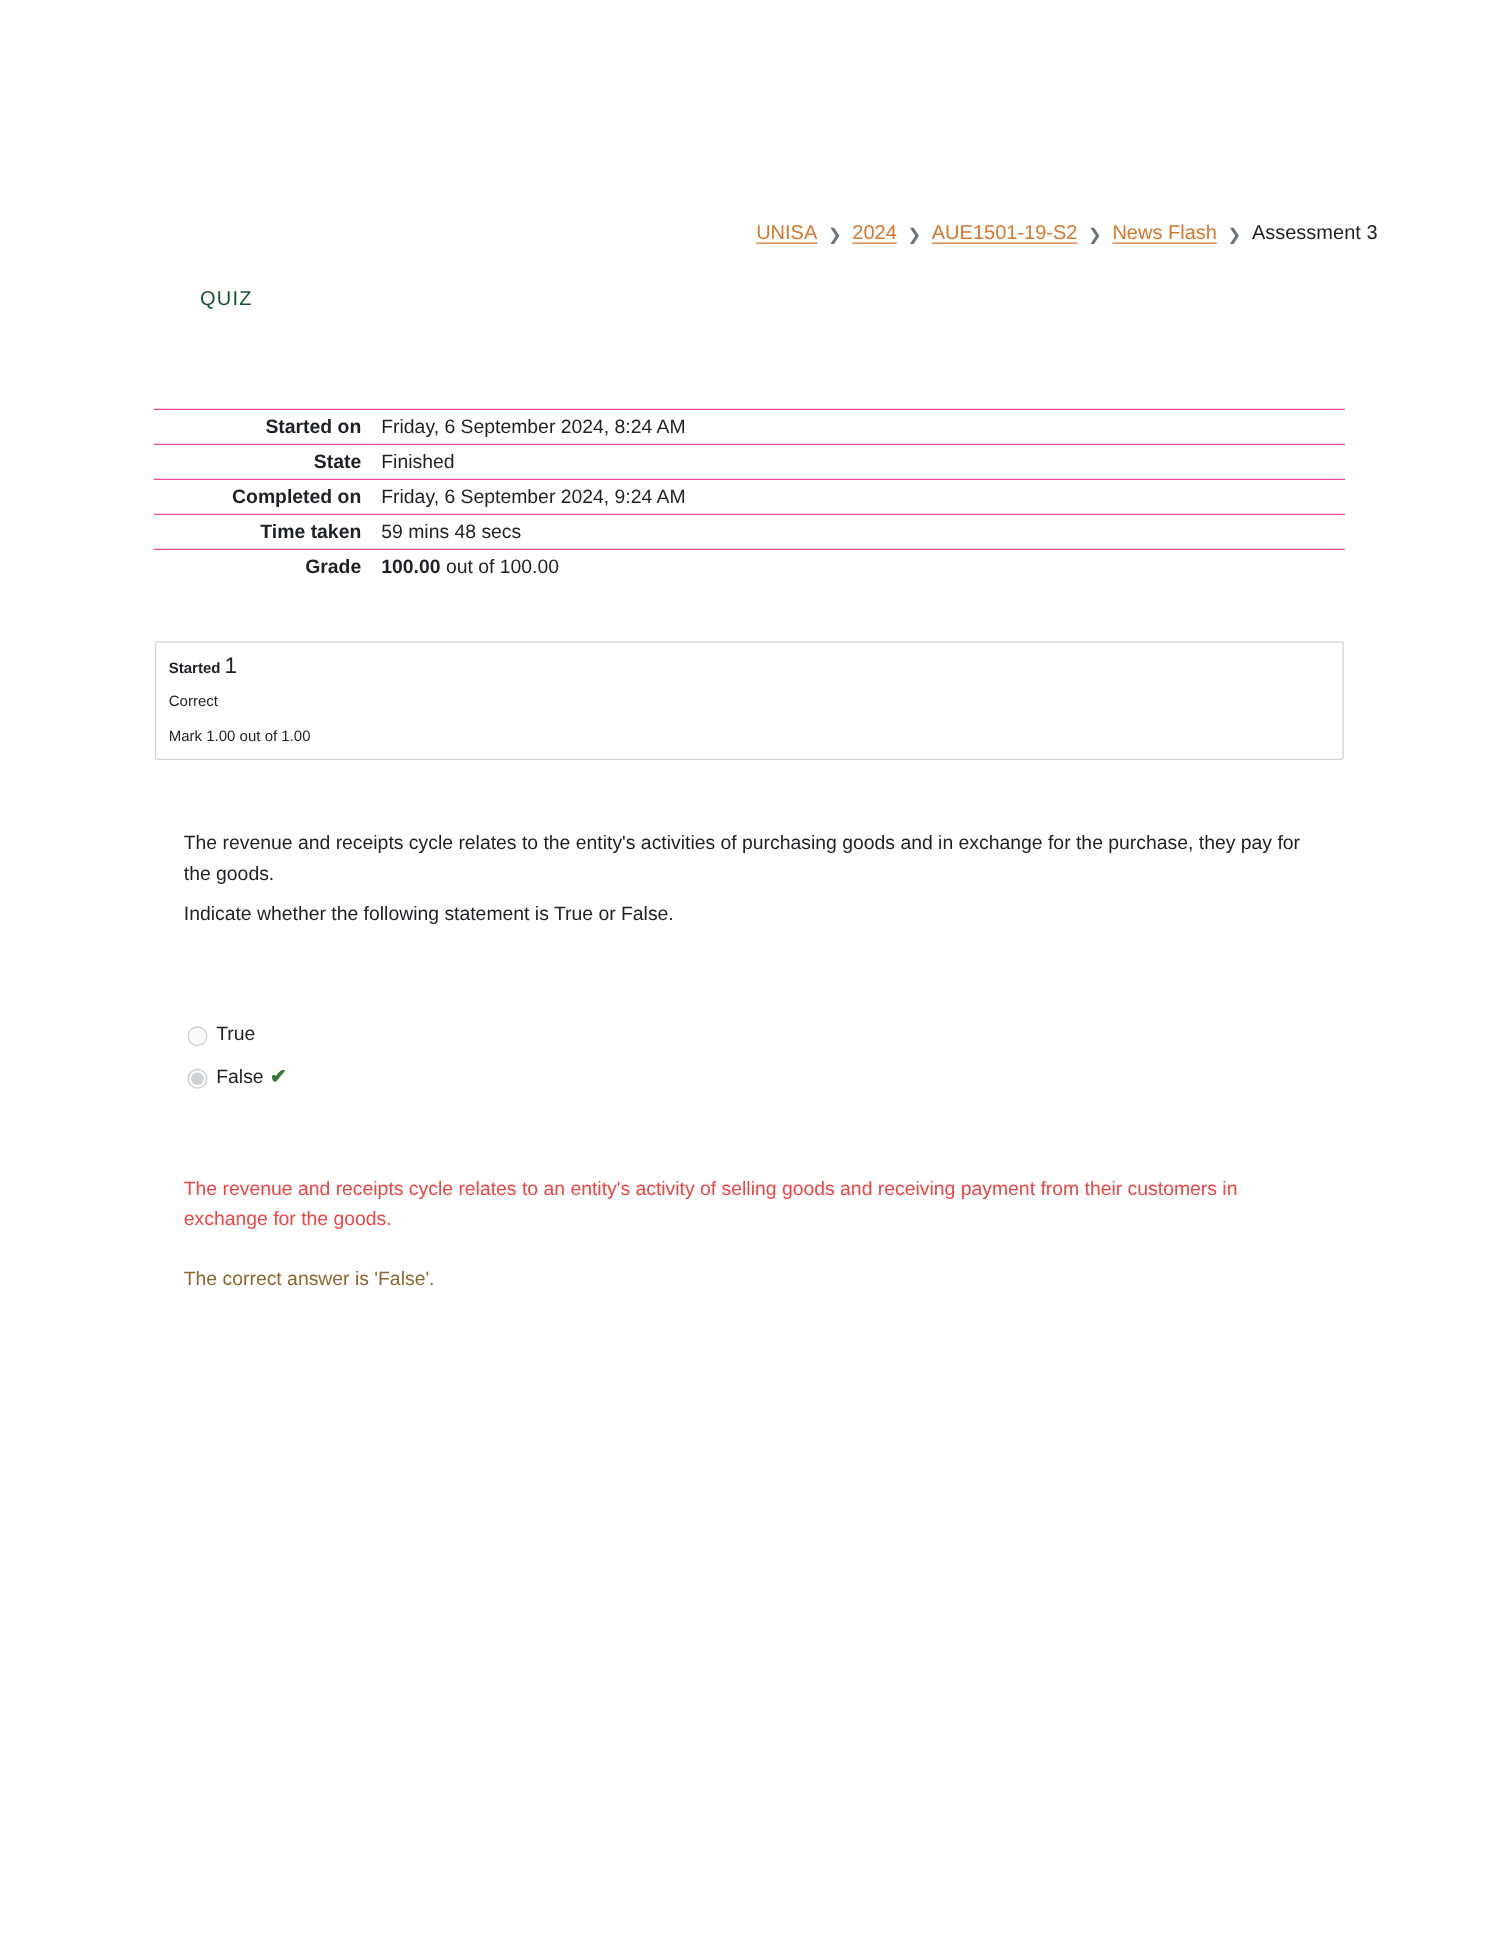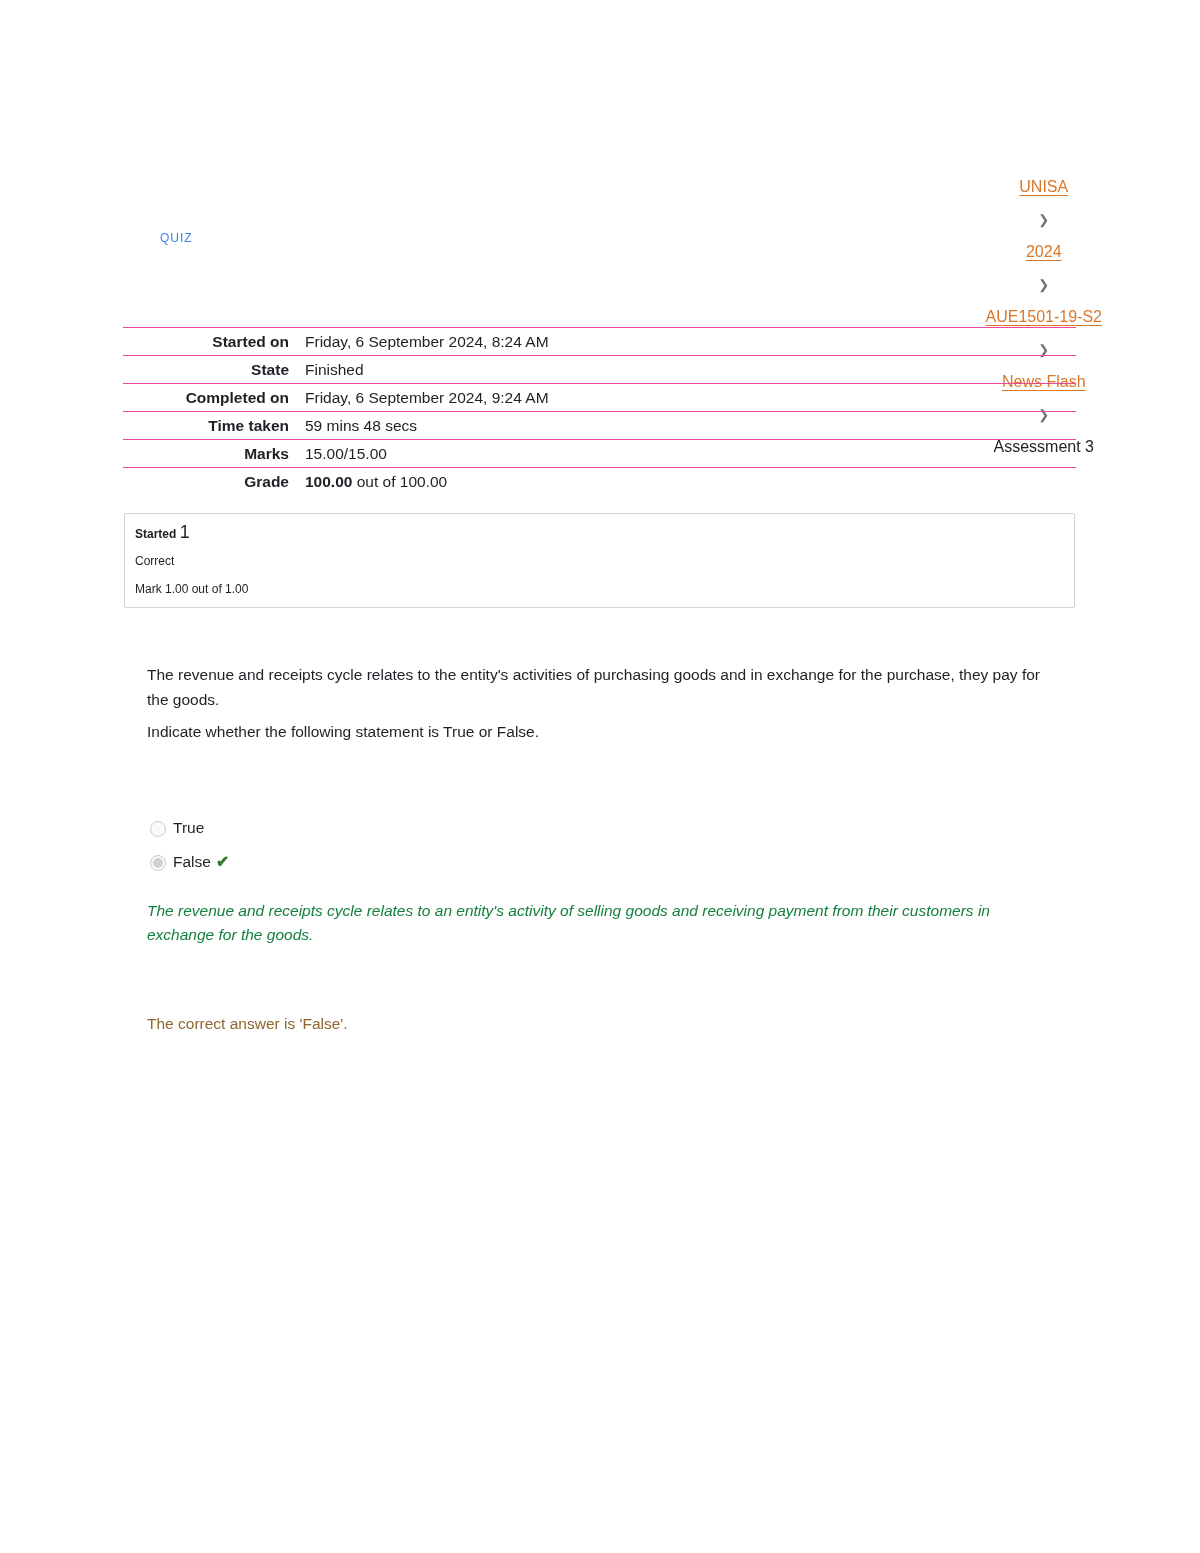--- a/index.html
+++ b/index.html
@@ -1,39 +1,39 @@
 <!DOCTYPE html>
 <html><head>
 <meta charset="utf-8">
 <style>
   html, body { margin:0; padding:0; background:#ffffff; }
   body { width:1200px; height:1553px; position:relative; font-family:"Liberation Sans", sans-serif; color:#1d2125; }
-  .breadcrumb { position:absolute; top:178px; right:98px; font-size:16px; display:flex; align-items:center; gap:16px; white-space:nowrap;flex-direction:column; }
+  .breadcrumb { position:absolute; top:178px; right:98px; font-size:16px; display:flex; align-items:center; gap:0; white-space:nowrap; }
   .breadcrumb a { color:#d9772b; text-decoration:underline; text-underline-offset:3px; }
   .breadcrumb .sep { display:inline-block; width:28px; text-align:center; color:#6a737b; font-size:13px; }
   .breadcrumb .current { color:#1d2125; }
-  .quiz-label { position:absolute; top:231px; left:160px; font-size:12px; letter-spacing:1px; color:#3b82f6; }
+  .quiz-label { position:absolute; top:231px; left:160px; font-size:16px; letter-spacing:1px; color:#14532d; }
   .summary { position:absolute; top:327px; left:123px; width:953px; border-collapse:collapse; font-size:15.5px; }
   .summary td { border-top:1px solid #ec4899; padding:4px 8px; height:19px; }
   .summary tr:last-child td { border-bottom:none; }
   .summary td.label { width:158px; text-align:right; font-weight:bold; }
   .summary td.value { padding-left:8px;margin-left:21px; }
   .qinfo { position:absolute; top:513px; left:124px; width:949px; height:93px; border:1px solid #cfd4d9; border-radius:2px; background:#fff; }
   .qinfo .qno { position:absolute; top:8px; left:10px; font-size:12px; font-weight:bold; }
   .qinfo .qno .num { font-size:18px; font-weight:normal; }
   .qinfo .state { position:absolute; top:40px; left:10px; font-size:12px; }
   .qinfo .grade { position:absolute; top:68px; left:10px; font-size:12px; }
   .qtext { position:absolute; top:662px; left:147px; width:900px; font-size:15.5px; line-height:25px; }
   .qtext p { margin:0 0 7px 0; }
   .answers { position:absolute; top:803px; left:150px; font-size:15.5px; }
   .answer { display:flex; align-items:flex-end; height:34px; }
   .radio { width:16px; height:16px; border-radius:50%; border:1px solid #c7cbcf; background:#fafafa; box-sizing:border-box; margin-right:7px; position:relative; }
   .radio.checked::after { content:""; position:absolute; left:2px; top:2px; width:10px; height:10px; border-radius:50%; background:#cfd2d5; }
   .check { color:#357a32; font-size:16px; margin-left:5px; font-weight:bold; }
-  .feedback { position:absolute; top:899px; left:147px; width:900px; font-size:15.5px; line-height:24px; color:#15803d; font-style:italic; }
+  .feedback { position:absolute; top:940px; left:147px; width:900px; font-size:15.5px; line-height:24px; color:#ef4444; }
   .rightanswer { position:absolute; top:1015px; left:147px; font-size:15.5px; color:#8e662e; }
 </style>
 </head>
 <body>
 
 <nav class="breadcrumb">
   <a href="#">UNISA</a>
   <span class="sep">❯</span>
   <a href="#">2024</a>
   <span class="sep">❯</span>
@@ -58,24 +58,20 @@
   </tr>
   <tr>
     <td class="label">Completed on</td>
     <td class="value">Friday, 6 September 2024, 9:24 AM</td>
   </tr>
   <tr>
     <td class="label">Time taken</td>
     <td class="value">59 mins 48 secs</td>
   </tr>
   <tr>
-    <td class="label">Marks</td>
-    <td class="value">15.00/15.00</td>
-  </tr>
-  <tr>
     <td class="label">Grade</td>
     <td class="value"><b>100.00</b><span> out of 100.00</span></td>
   </tr>
 </tbody>
   </table>
 
 <div class="qinfo">
   <div class="qno"><span>Started </span><span class="num">1</span></div>
   <div class="state">Correct</div>
   <div class="grade">Mark 1.00 out of 1.00</div>

